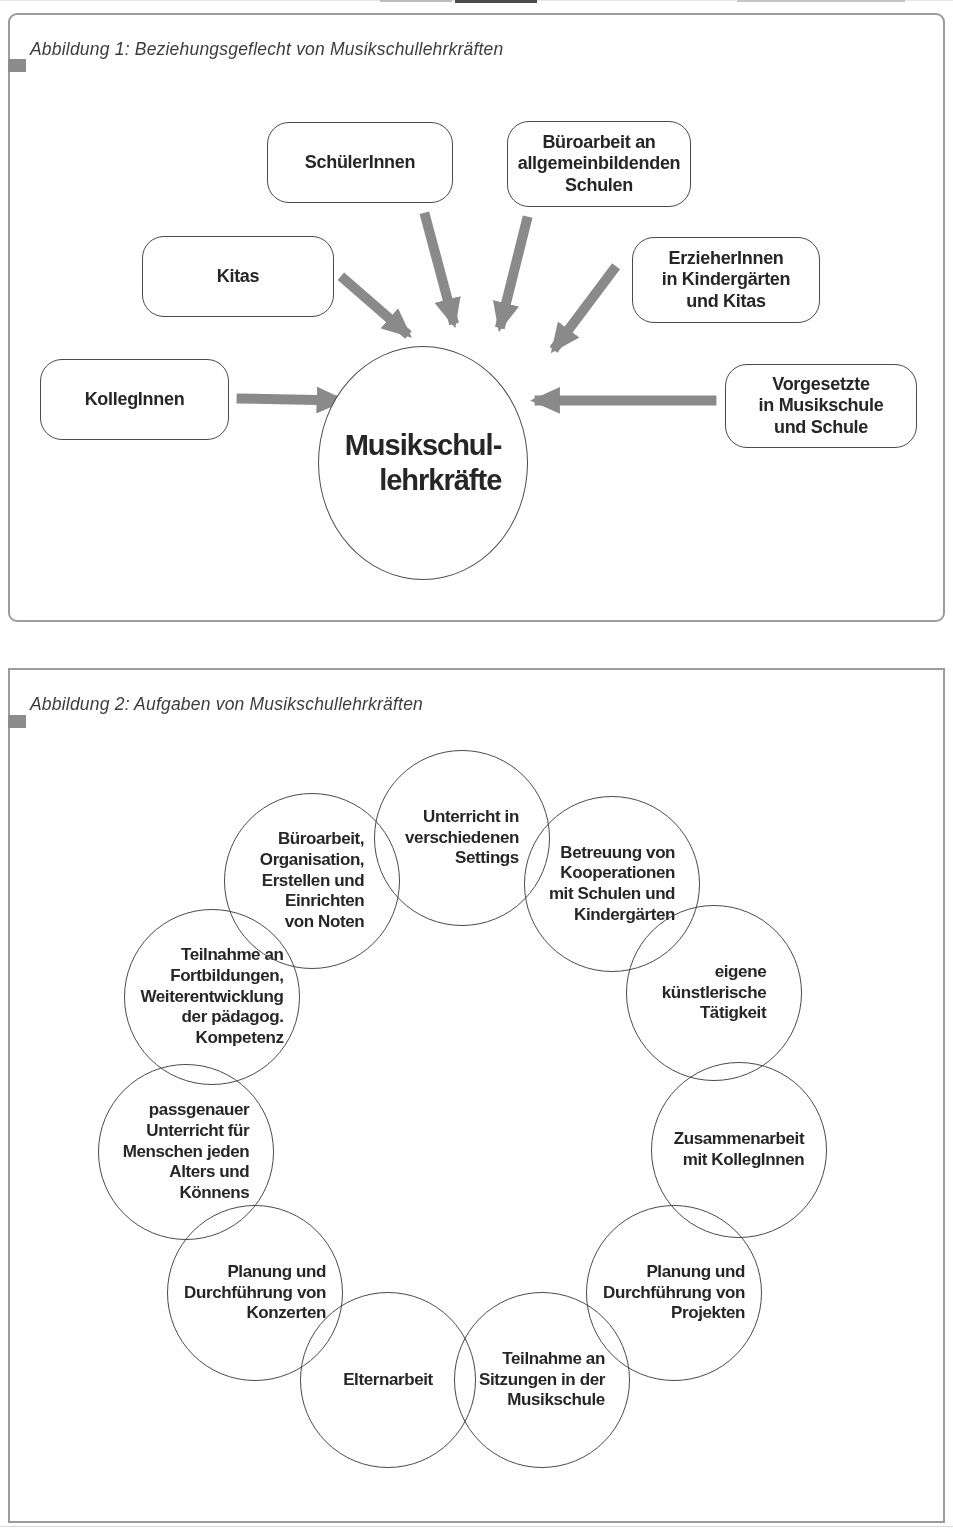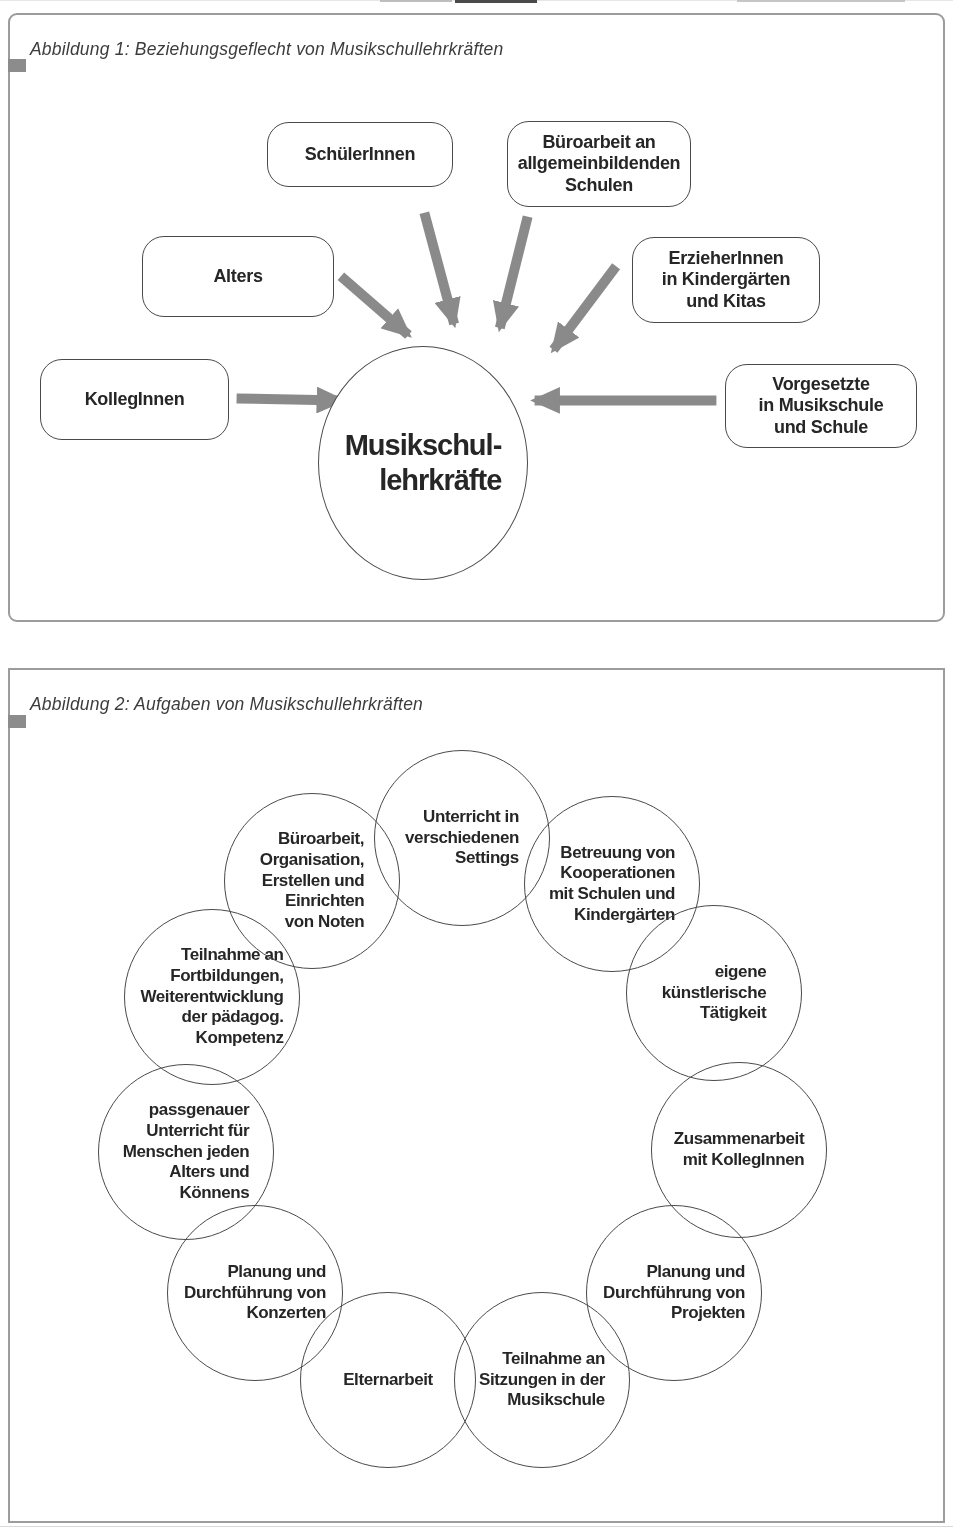--- a/index.html
+++ b/index.html
@@ -29,21 +29,21 @@
   #fig2 .caption-square{top:45px;}
 
   
   .node{
     position:absolute;box-sizing:border-box;
     border:1.5px solid var(--border);border-radius:22px;background:#fff;
     display:flex;align-items:center;justify-content:center;text-align:center;
     font-weight:bold;font-size:18px;line-height:1.2;letter-spacing:-.3px;
     white-space:pre-line;color:var(--text);
   }
-  .n-schueler   {left:257px;top:107px;width:186px;height:65px;}
+  .n-schueler   {left:257px;top:107px;width:186px;height:81px;}
   .n-lehrkraefte{left:497px;top:106px;width:184px;height:86px;}
   .n-eltern     {left:132px;top:221px;width:192px;height:81px;}
   .n-erzieher   {left:622px;top:222px;width:188px;height:86px;}
   .n-kollegen   {left:30px; top:344px;width:189px;height:81px;}
   .n-vorgesetzte{left:715px;top:349px;width:192px;height:84px;}
 
   .hub{
     position:absolute;left:308px;top:331px;width:210px;height:234px;
     box-sizing:border-box;border:1.5px solid var(--border);border-radius:50%;
     display:flex;align-items:center;justify-content:center;text-align:right;
@@ -113,21 +113,21 @@
     <line x1="332" y1="263" x2="400" y2="322" marker-end="url(#ah)"></line>
     <line x1="609" y1="253" x2="546" y2="337" marker-end="url(#ah)"></line>
     <line x1="227" y1="386" x2="333" y2="388" marker-end="url(#ah)"></line>
     <line x1="710" y1="388" x2="527" y2="388" marker-end="url(#ah)"></line>
   </svg>
 
   <div class="node n-schueler">SchülerInnen</div>
   <div class="node n-lehrkraefte">Büroarbeit an
 allgemeinbildenden
 Schulen</div>
-  <div class="node n-eltern">Alters</div>
+  <div class="node n-eltern">Kitas</div>
   <div class="node n-erzieher">ErzieherInnen
 in Kindergärten
 und Kitas</div>
   <div class="node n-kollegen">KollegInnen</div>
   <div class="node n-vorgesetzte">Vorgesetzte
 in Musikschule
 und Schule</div>
 
   <div class="hub">Musikschul-
 lehrkräfte</div>

